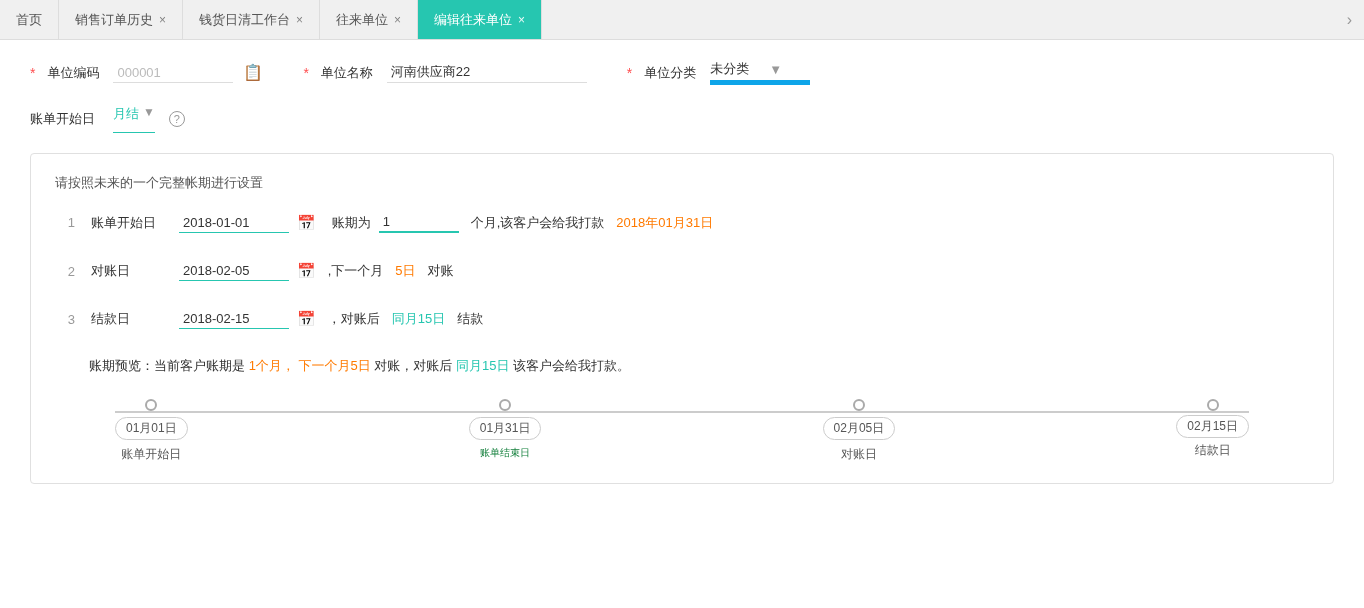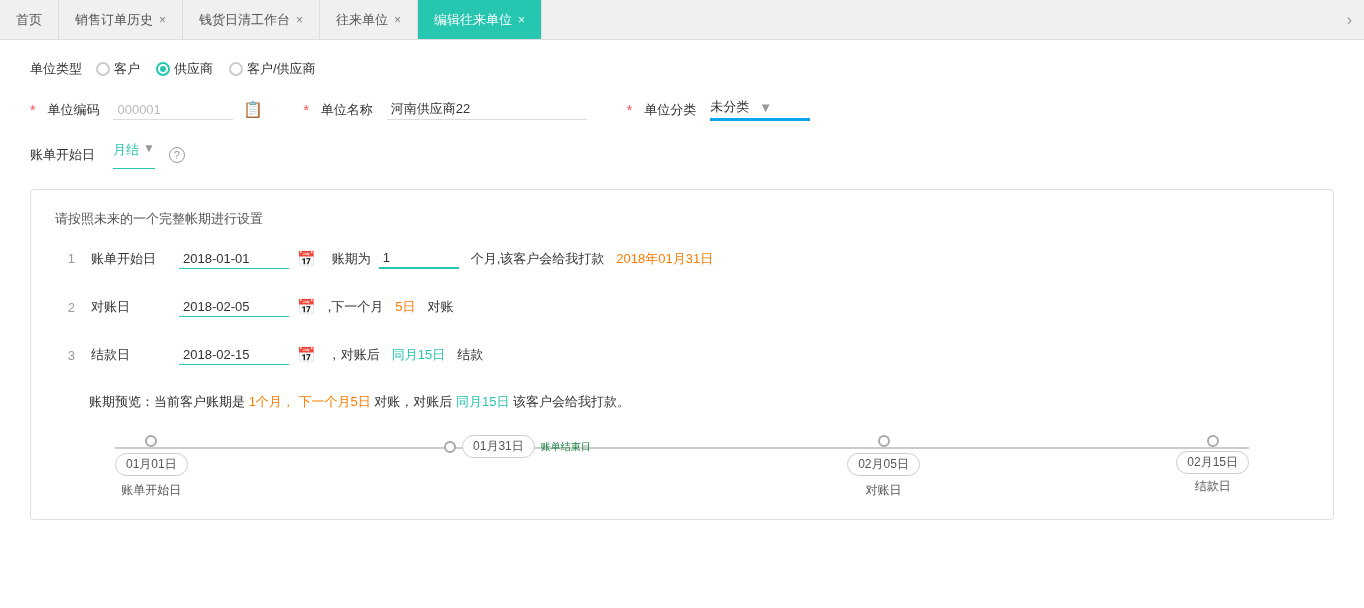--- a/index.html
+++ b/index.html
@@ -280,53 +280,36 @@
   </div>
   <div class="tab-item active">
     <span>编辑往来单位</span>
     <span class="close-btn">×</span>
   </div>
   <div class="tab-arrow">›</div>
 </div>
 
 <div class="page-content">
 
-  <div class="form-row">
-    <span class="form-label">单位类型</span>
-    <div class="radio-group">
-      <label class="radio-item">
-        <span class="radio-circle"></span>
-        <span>客户</span>
-      </label>
-      <label class="radio-item">
-        <span class="radio-circle checked"></span>
-        <span>供应商</span>
-      </label>
-      <label class="radio-item">
-        <span class="radio-circle"></span>
-        <span>客户/供应商</span>
-      </label>
-    </div>
-  </div>
 
   <div class="form-row">
     <span class="required-star">*</span>
     <span class="form-label">单位编码</span>
     <div class="form-field-group">
       <input class="form-input" value="000001" style="width: 120px; color: rgb(187, 187, 187);">
       <span class="field-icon">📋</span>
     </div>
     <span style="margin-left:30px;" class="required-star">*</span>
     <span class="form-label">单位名称</span>
     <div class="form-field-group">
       <input class="form-input form-input-wide" value="河南供应商22" style="width: 200px;">
     </div>
     <span style="margin-left:30px;" class="required-star">*</span>
     <span class="form-label">单位分类</span>
-    <div class="form-field-group" style="cursor:pointer; border-bottom: 3px solid #0ea5e9; padding-bottom:2px; min-width:100px; display:flex; align-items:center; gap:10px;">
+    <div class="form-field-group" style="cursor:pointer; border-bottom: 5px solid #0ea5e9; padding-bottom:2px; min-width:100px; display:flex; align-items:center; gap:20px;">
       <span style="font-size:13px;">未分类</span>
       <span class="dropdown-arrow">▼</span>
     </div>
   </div>
 
   <div class="form-row">
     <span class="form-label">账单开始日</span>
     <div class="select-wrap" style="margin-left:4px;">
       <span class="select-val">月结</span>
       <span class="select-arrow">▼</span>
@@ -382,21 +365,21 @@
 
         <div style="position:absolute; top:12px; left:40px; right:40px; height:2px; background:#ccc;"></div>
         <div style="display:flex; justify-content:space-between; align-items:flex-start; position:relative;">
 
           <div style="display:flex; flex-direction:column; align-items:center; gap:6px;">
             <div style="width:12px;height:12px;border-radius:50%;border:2px solid #aaa;background:#fff;z-index:1;"></div>
             <div style="border:1px solid #ccc;border-radius:12px;padding:2px 10px;font-size:12px;color:#555;background:#fff;white-space:nowrap;">01月01日</div>
             <div style="font-size:12px;color:#555;">账单开始日</div>
           </div>
 
-          <div style="display:flex; flex-direction:row; align-items:center; gap:6px;">
+          <div style="display:flex; flex-direction:column; align-items:center; gap:6px;">
             <div style="width:12px;height:12px;border-radius:50%;border:2px solid #aaa;background:#fff;z-index:1;"></div>
             <div style="border:1px solid #ccc;border-radius:12px;padding:2px 10px;font-size:12px;color:#555;background:#fff;white-space:nowrap;">01月31日</div>
             <div style="font-size:10px;color:#15803d;">账单结束日</div>
           </div>
 
           <div style="display:flex; flex-direction:column; align-items:center; gap:6px;">
             <div style="width:12px;height:12px;border-radius:50%;border:2px solid #aaa;background:#fff;z-index:1;"></div>
             <div style="border:1px solid #ccc;border-radius:12px;padding:2px 10px;font-size:12px;color:#555;background:#fff;white-space:nowrap;">02月05日</div>
             <div style="font-size:12px;color:#555;">对账日</div>
           </div>

